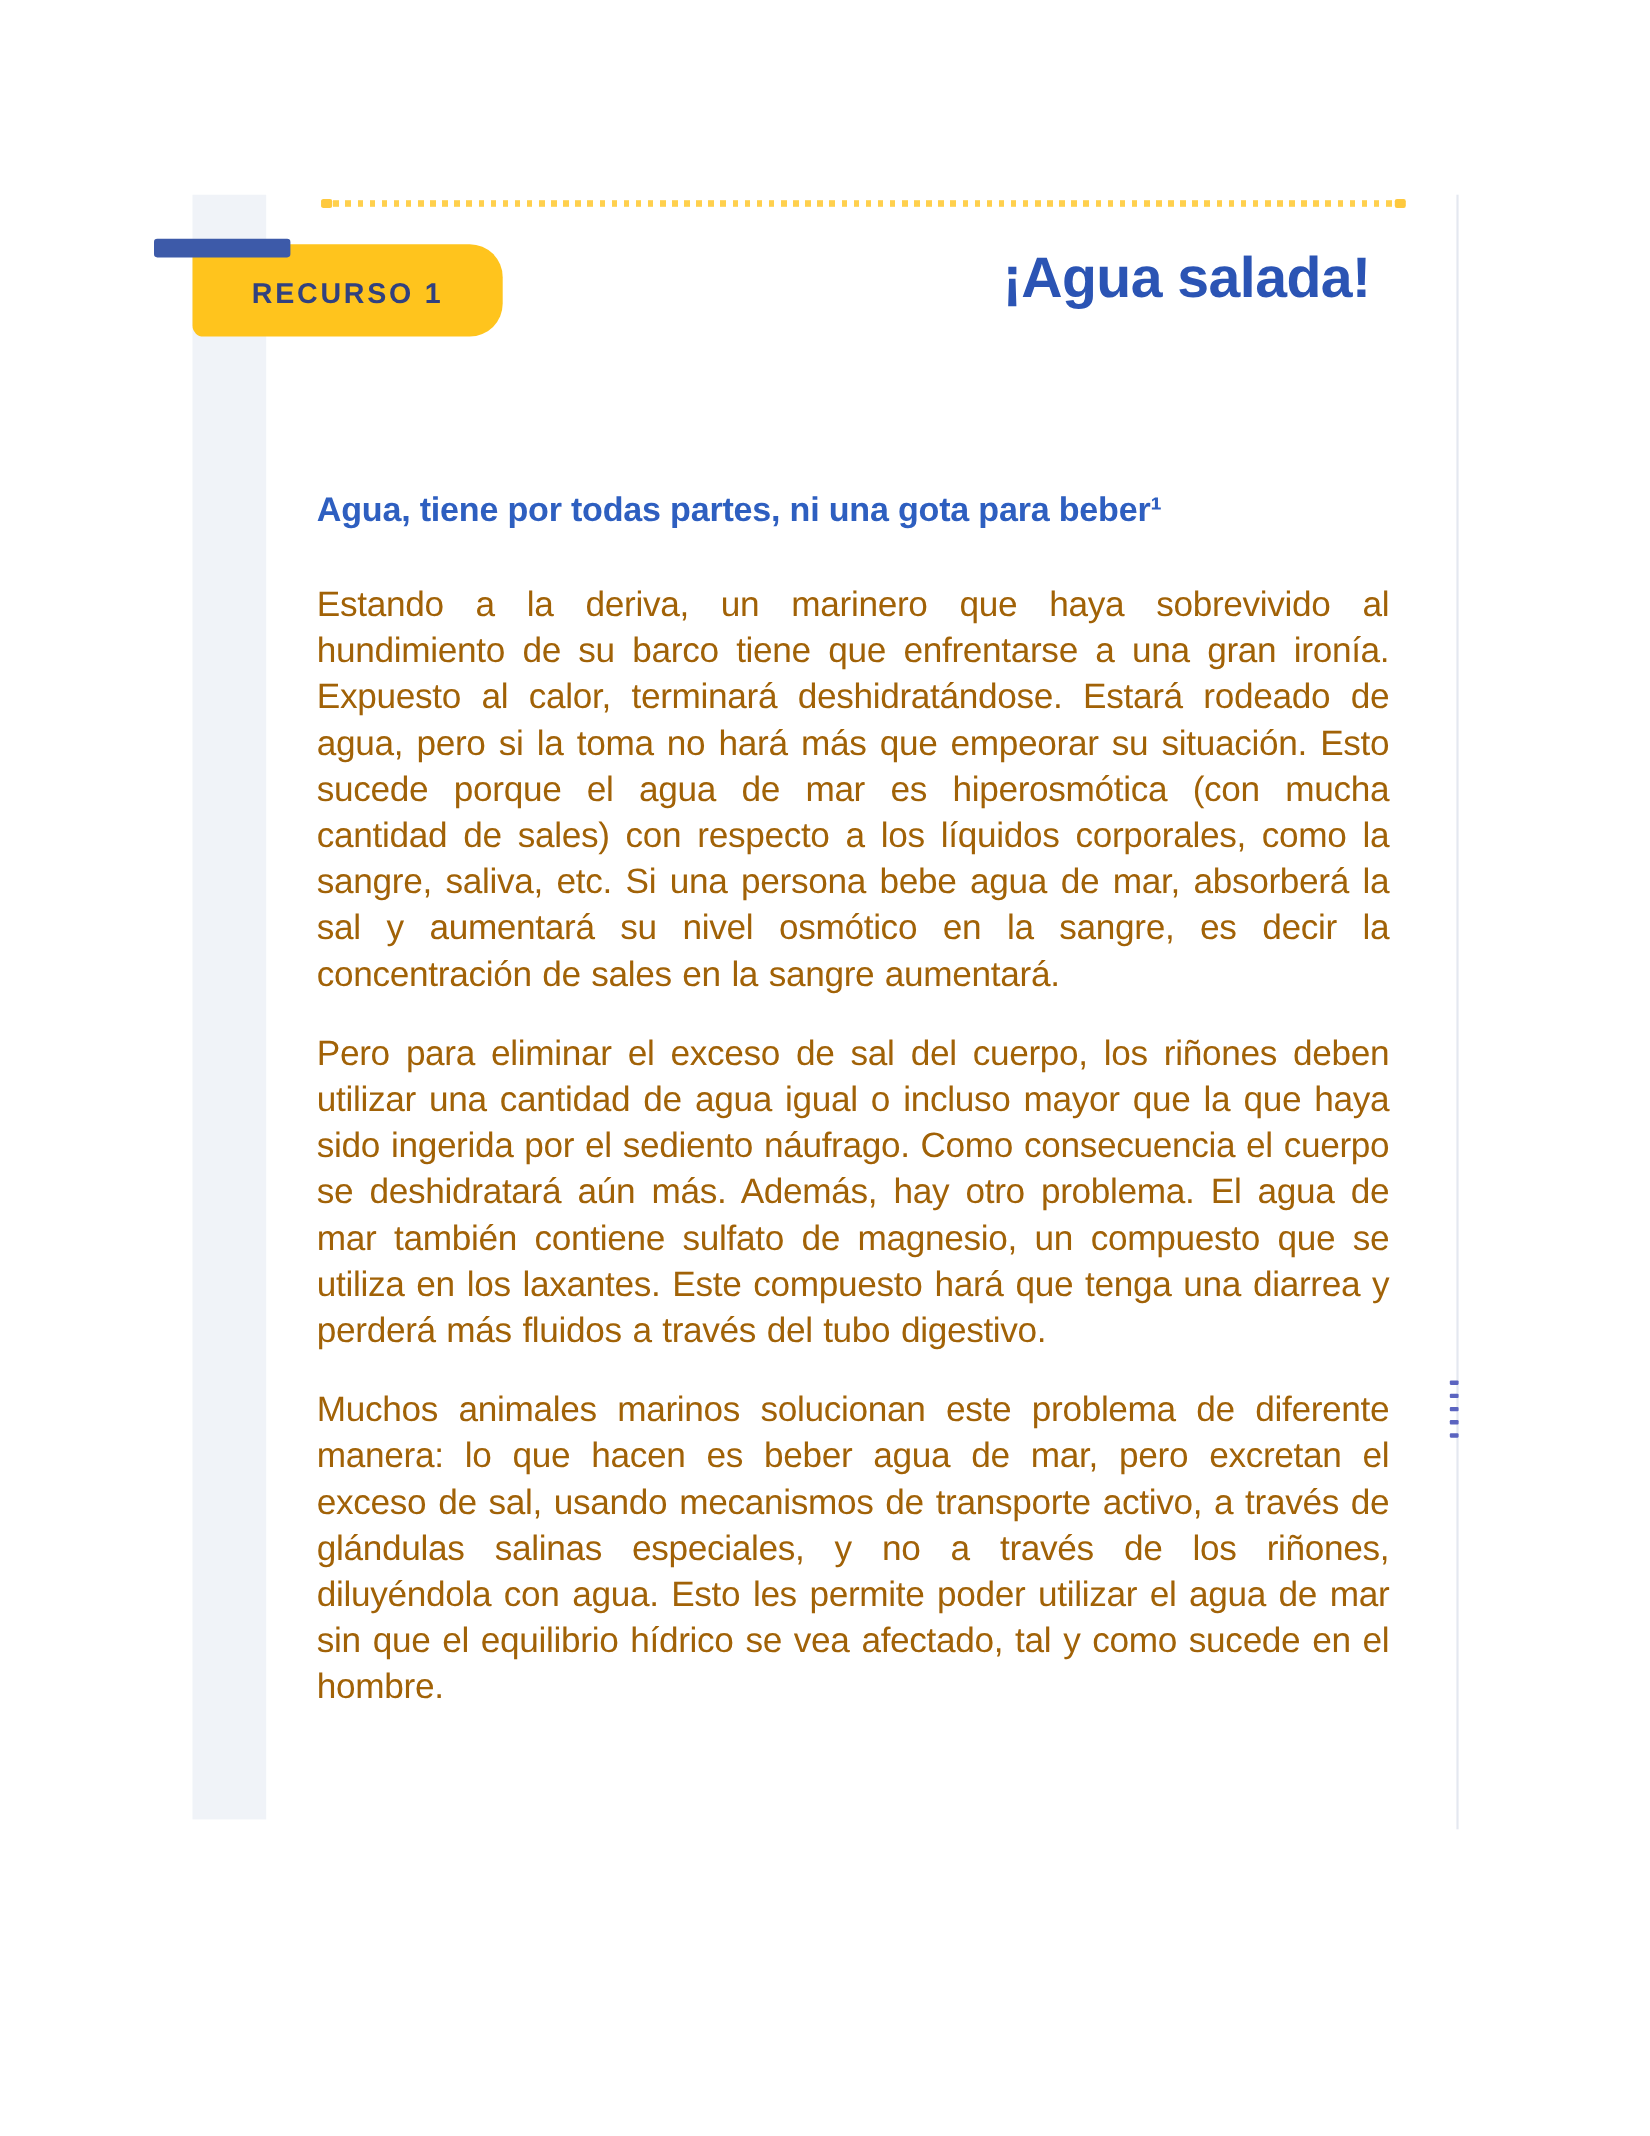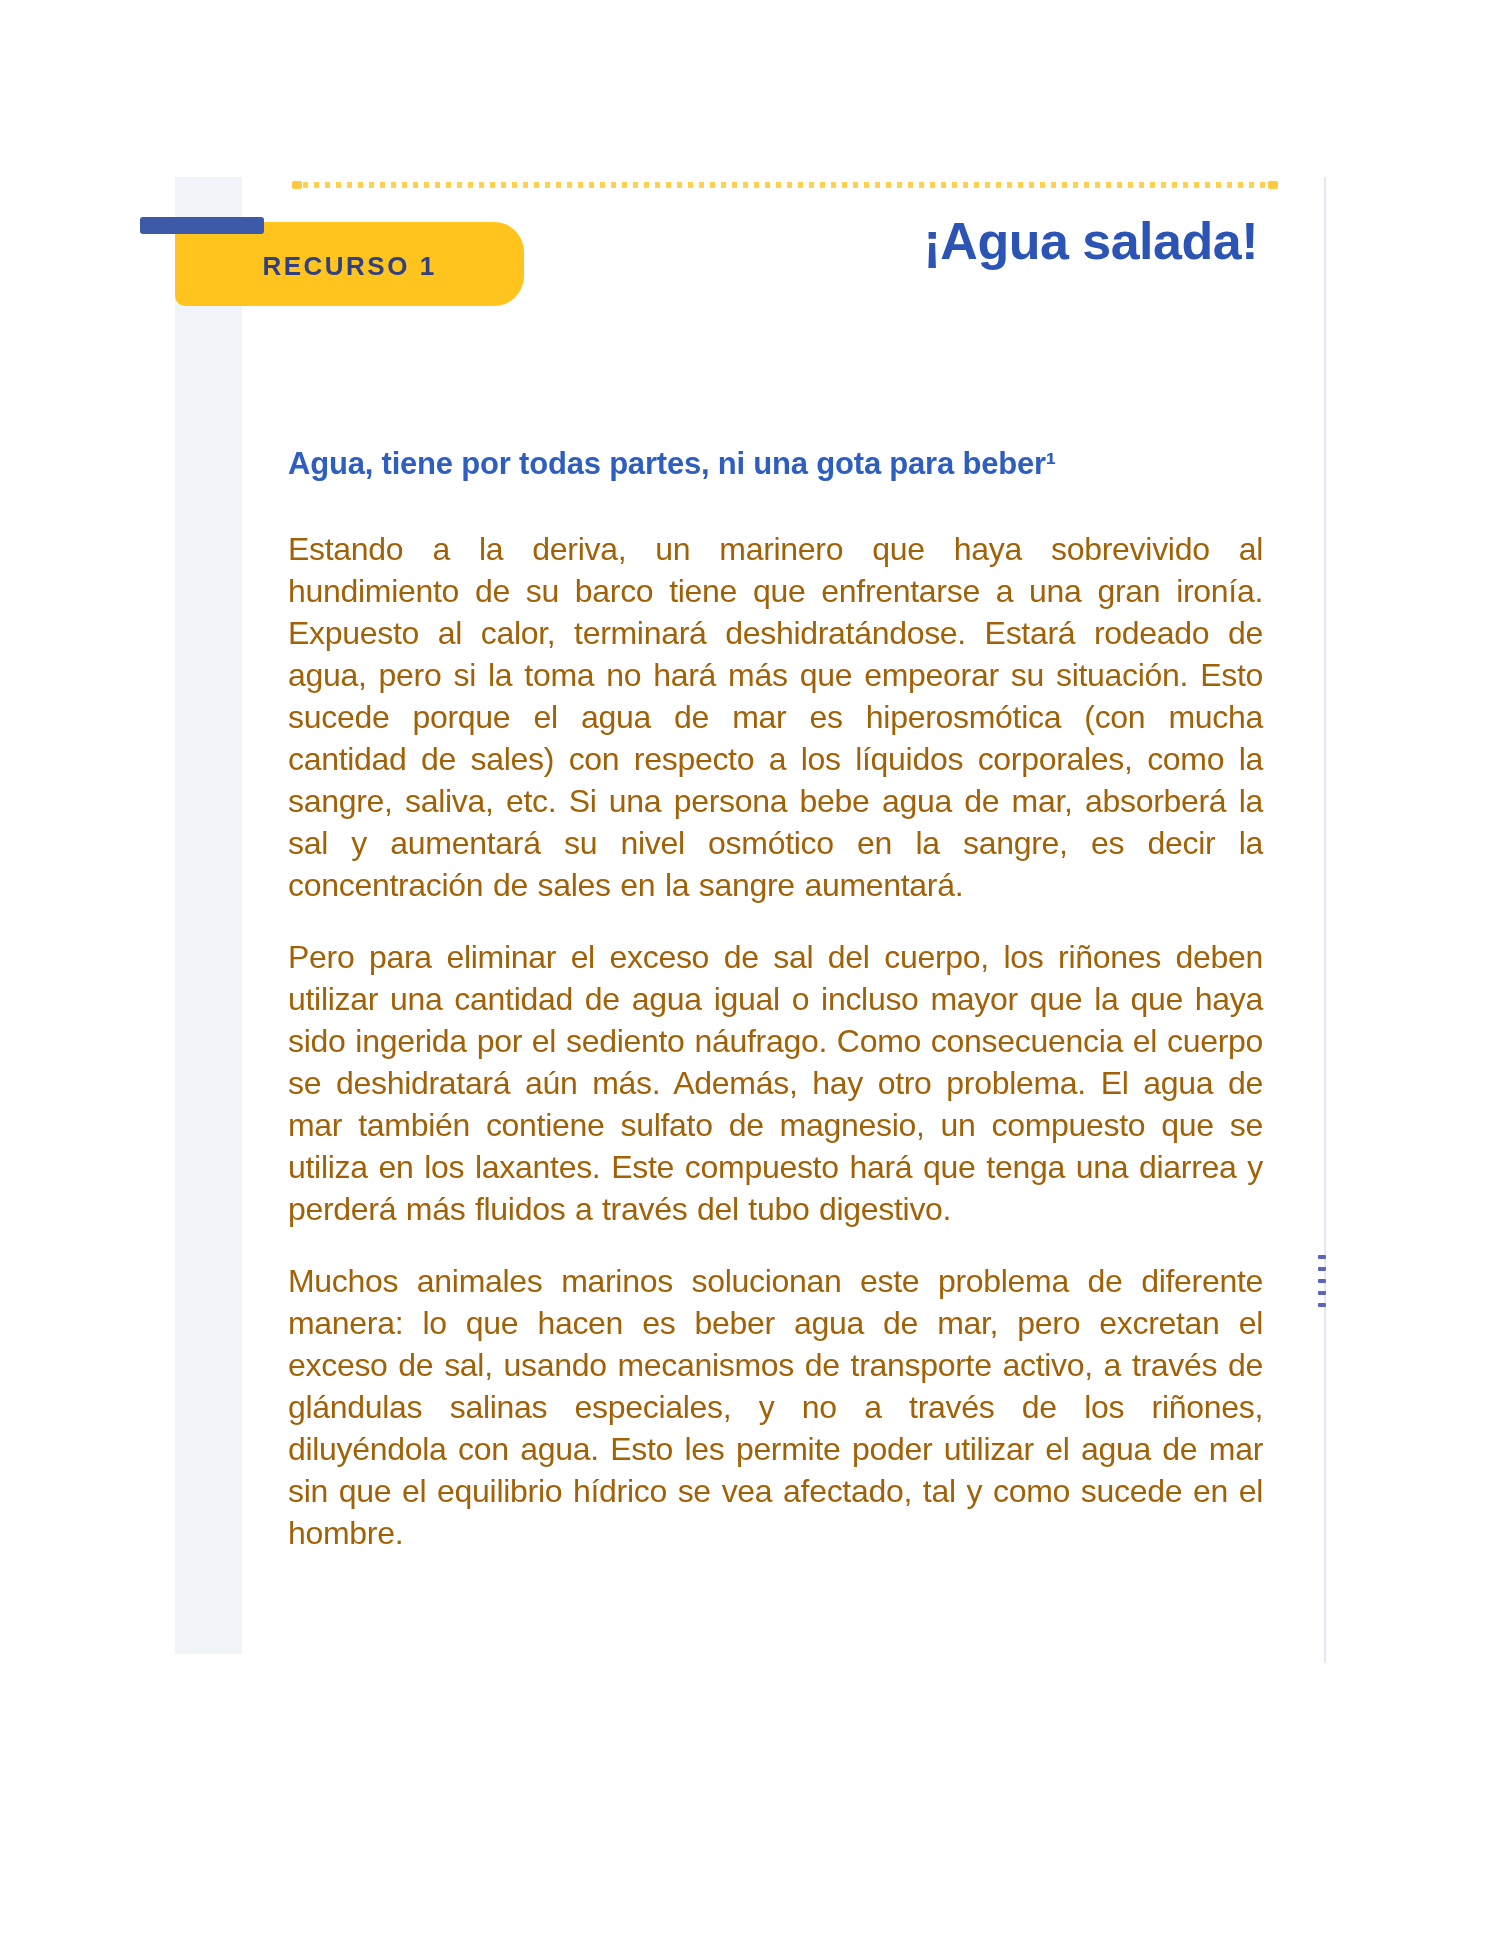--- a/index.html
+++ b/index.html
@@ -41,32 +41,32 @@
   .dotted-line::after{right:0;}
 
   
   .blue-bar{
     position:absolute;left:140px;top:217px;width:124px;height:17px;
     background:#3d5aa9;border-radius:3px;z-index:3;
   }
 
   
   .badge{
-    position:absolute;left:175px;top:222px;width:349px;height:84px;
+    position:absolute;left:175px;top:222px;width:282px;height:84px;
     background:#ffc41d;border-radius:2px 30px 30px 10px;
     display:flex;align-items:center;justify-content:center;z-index:2;
   }
   .badge-label{
     color:#31417f;font-size:26px;font-weight:bold;letter-spacing:2.5px;
     padding-top:4px;
   }
 
   
   .title{
-    position:absolute;top:207px;right:238px;margin:4px;
+    position:absolute;top:207px;right:238px;margin:16px;
     font-size:52px;font-weight:bold;color:#2b54b4;letter-spacing:-0.5px;
     white-space:nowrap;
   }
 
   
   .content{
     position:absolute;left:288px;top:444px;width:975px;
   }
   .heading{
     margin:0 0 44px 0;

